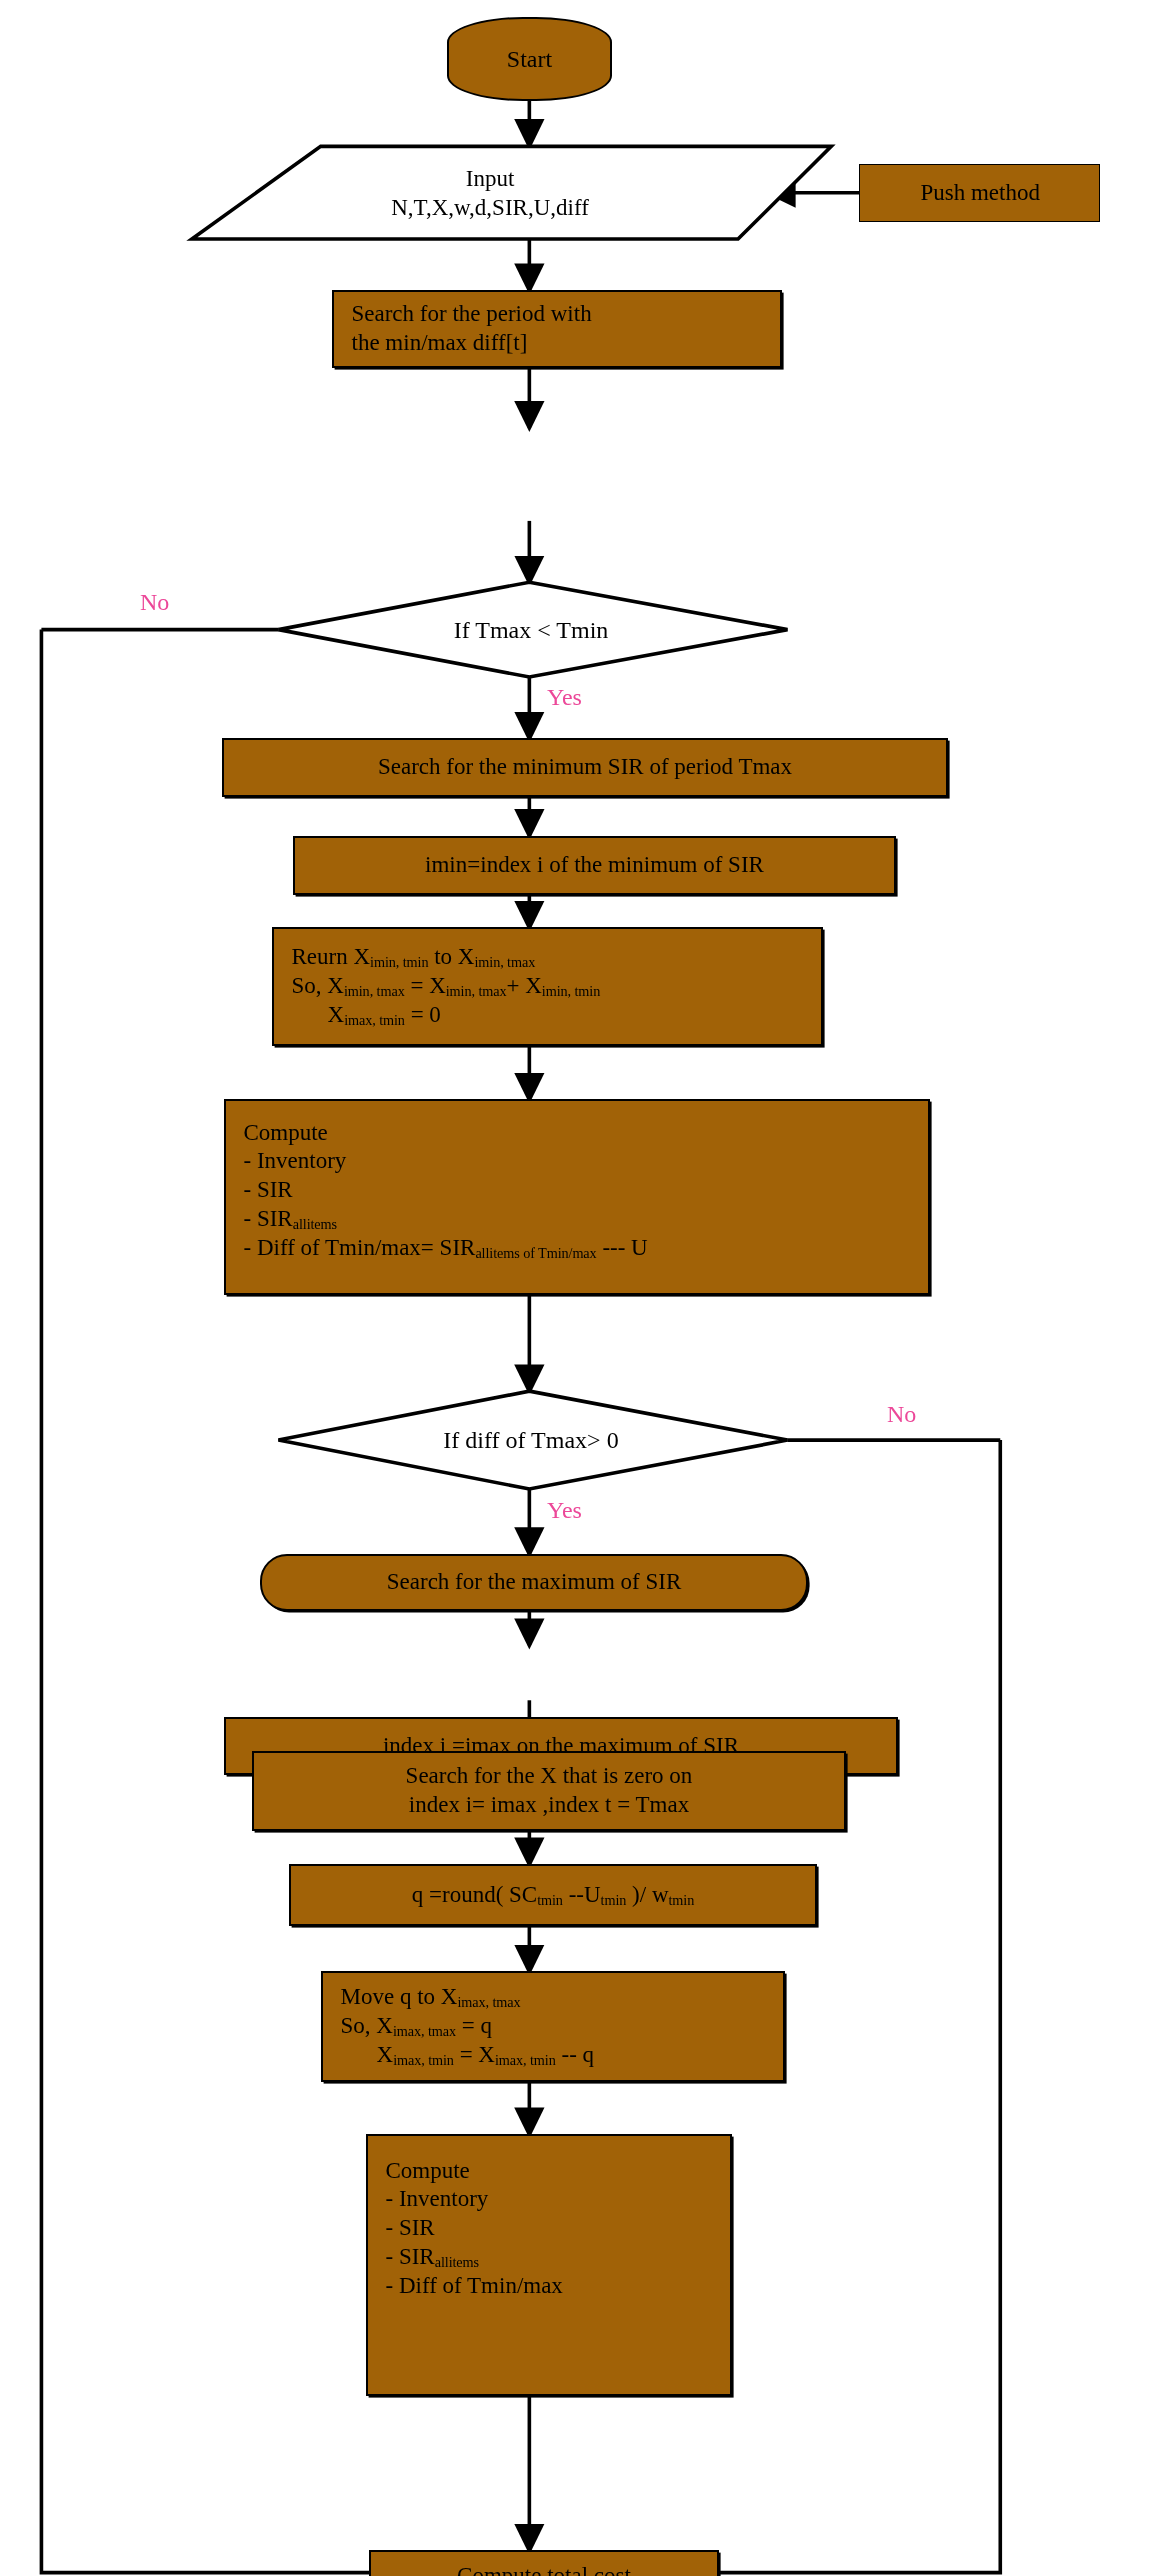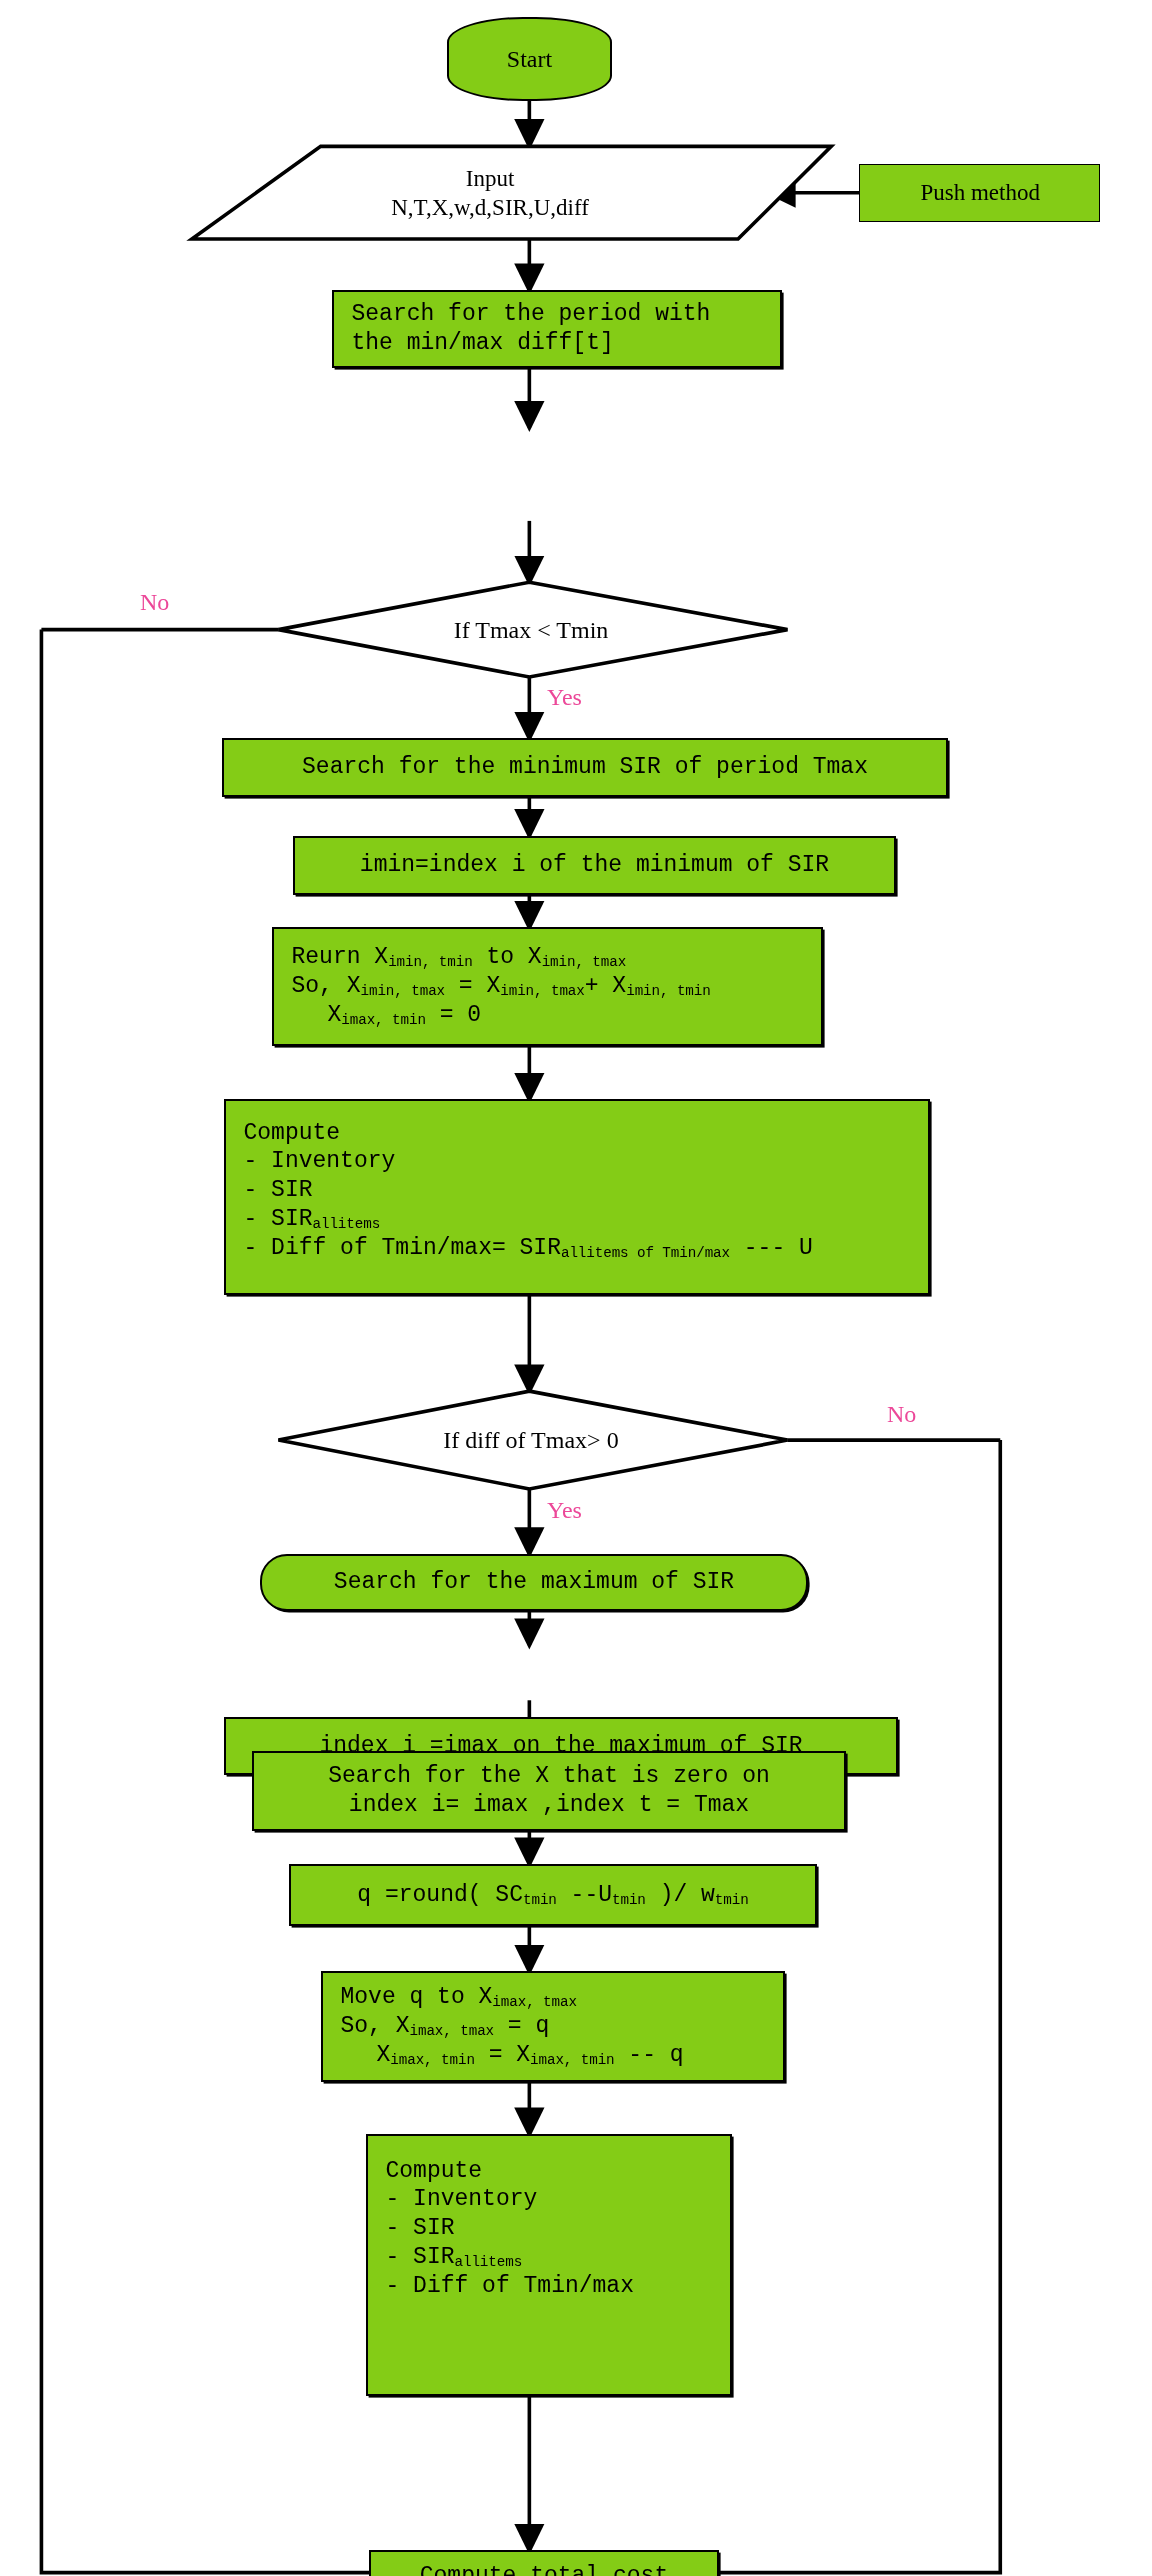--- a/index.html
+++ b/index.html
@@ -8,31 +8,30 @@
     position:relative;
     width:1153px;
     height:2891px;
     background:#ffffff;
     overflow:hidden;
   }
   #svg-layer{position:absolute;left:0;top:0;width:1153px;height:2891px;}
   .node{
     position:absolute;
     box-sizing:border-box;
-    background:#84cc16;
+    background:#a16207;
     display:flex;
     flex-direction:column;
     justify-content:center;
     color:#000000;
     line-height:1.25;
   }
   .proc{
     border:2.1px solid #000000;
     box-shadow:2.1px 2.1px 0 -0.5px #000000;
-    font-family:Liberation Mono, monospace;
   }
   .proc-thin{
     border:1.5px solid #000000;
   }
   .term{
     border:2.6px solid #000000;
     border-radius:46% / 30%;
     align-items:center;
     justify-content:center;
   }

